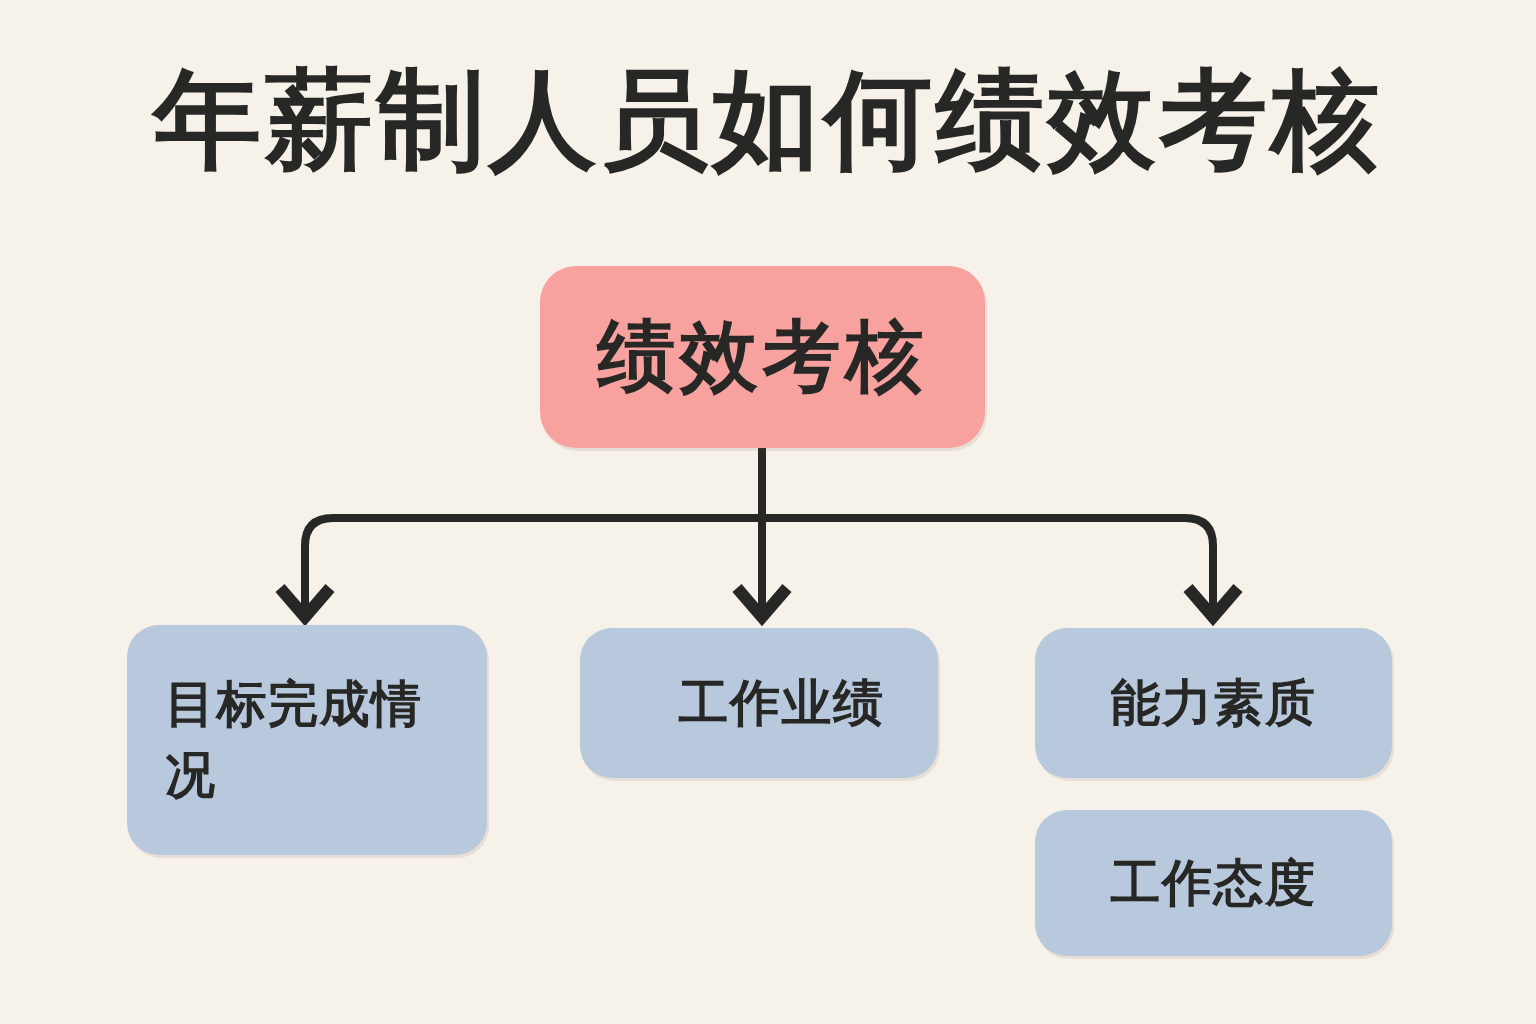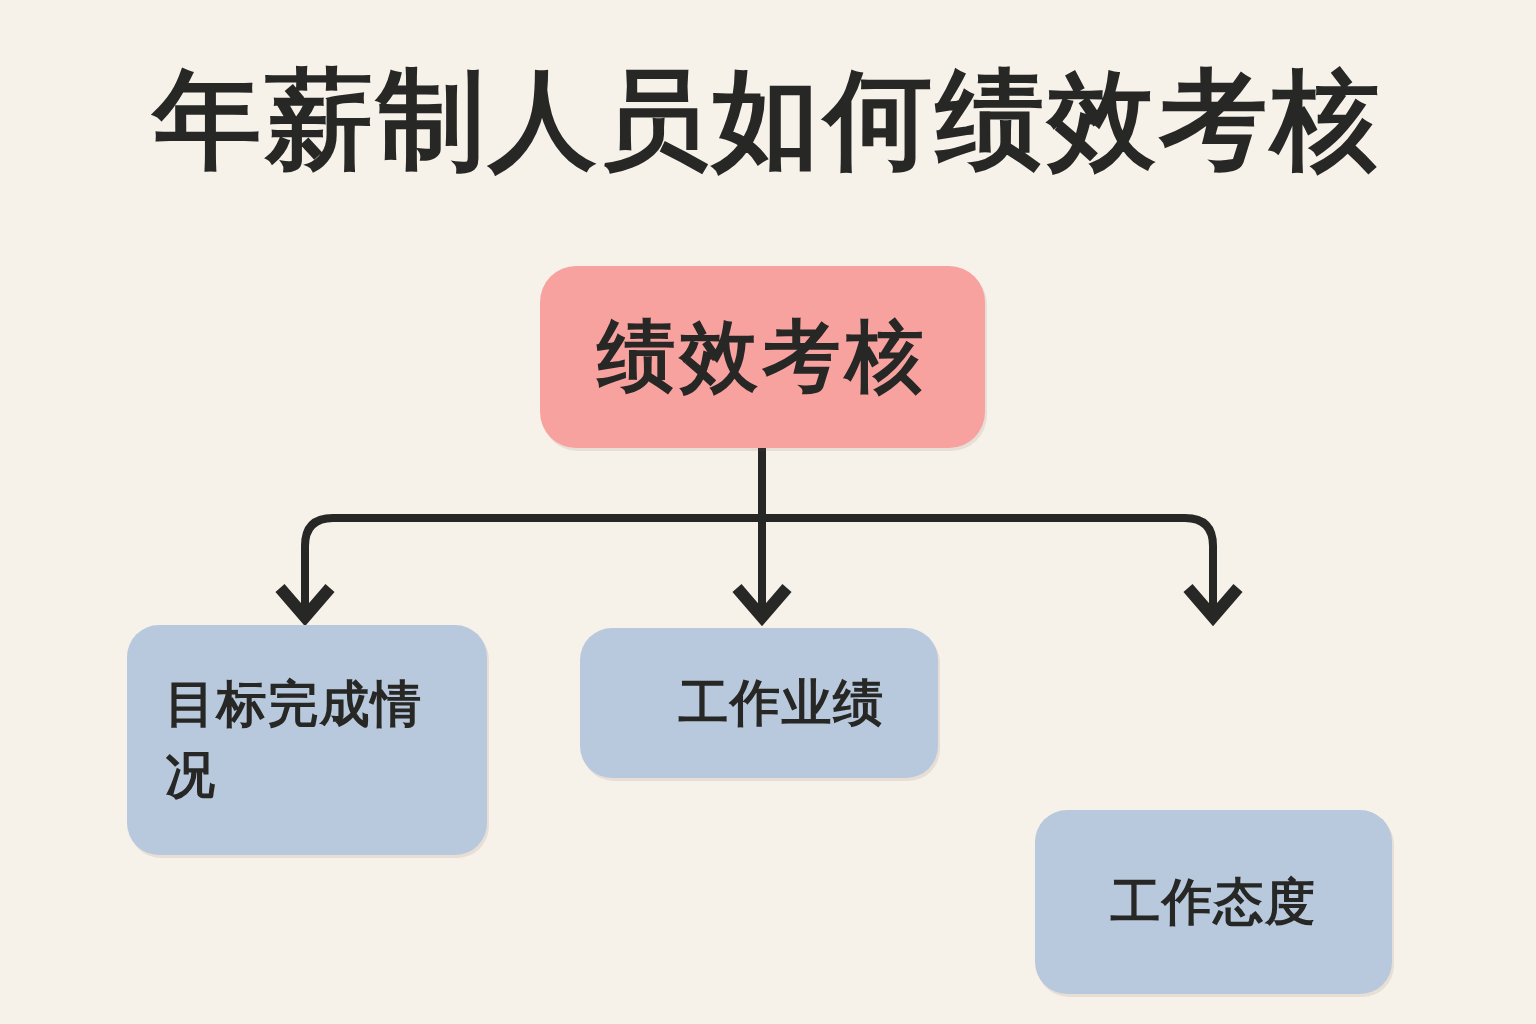--- a/index.html
+++ b/index.html
@@ -67,21 +67,21 @@
   .node-child-2 {
     left: 580px; top: 628px;
     width: 358px; height: 150px; padding-left: 45px;
   }
   .node-child-3 {
     left: 1035px; top: 628px;
     width: 357px; height: 150px;
   }
   .node-child-4 {
     left: 1035px; top: 810px;
-    width: 357px; height: 184px;
+    width: 357px; height: 146px;
   }
 
   .connectors {
     position: absolute;
     left: 0; top: 0;
     width: 1536px; height: 1024px;
     pointer-events: none;
   }
   .connectors path, .connectors polyline {
     stroke: var(--ink);
@@ -113,18 +113,21 @@
   </div>
 
   <div class="node node-child node-child-1">
     <span>目标完成情况</span>
   </div>
 
   <div class="node node-child node-child-2">
     <span>工作业绩</span>
   </div>
 
+  <div class="node node-child node-child-3">
+    <span>能力素质</span>
+  </div>
 
   <div class="node node-child node-child-4">
     <span>工作态度</span>
   </div>
 
 </div>
 
 </body></html>

